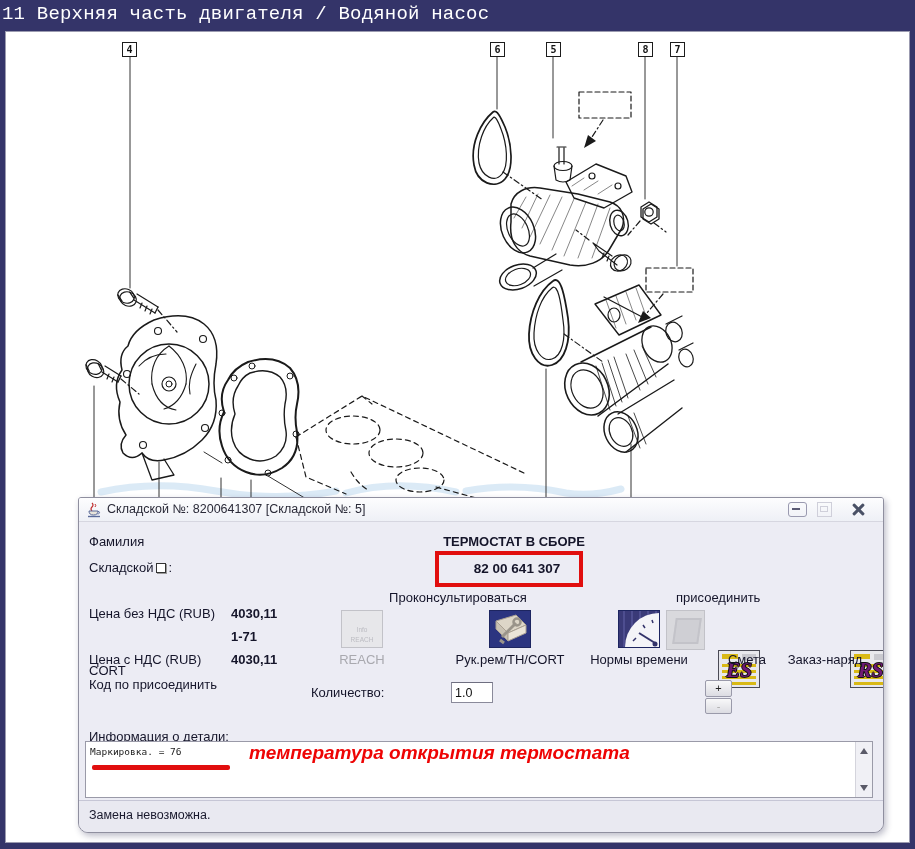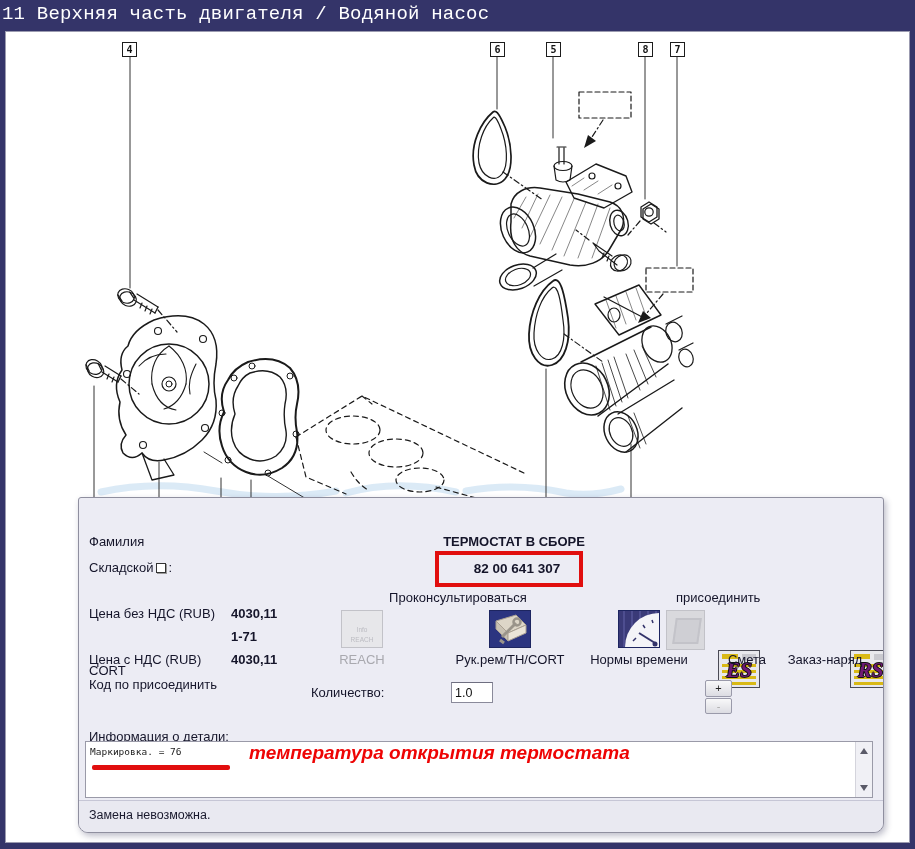--- a/index.html
+++ b/index.html
@@ -349,20 +349,39 @@
   <div class="callout" style="left:116px;top:10px;">4</div>
   <div class="callout" style="left:484px;top:10px;">6</div>
   <div class="callout" style="left:540px;top:10px;">5</div>
   <div class="callout" style="left:632px;top:10px;">8</div>
   <div class="callout" style="left:664px;top:10px;">7</div>
 </div>
 
 <div class="abs dialog">
 
   
+  <div class="abs titlebar">
+    <svg class="abs" style="left:7px;top:4px;" width="16" height="16" viewBox="0 0 16 16">
+      <path d="M6,1 Q8,3 6,5 Q4,7 6,9" stroke="#c03030" fill="none" stroke-width="1.2"></path>
+      <path d="M9,2 Q10.5,3.5 9,5" stroke="#c03030" fill="none" stroke-width="1"></path>
+      <path d="M3,9 h9 q0,4 -4.5,4 Q3,13 3,9 Z" fill="#e8e4da" stroke="#5a6a9a" stroke-width="1"></path>
+      <path d="M12,9.5 q3,0 0,3" stroke="#5a6a9a" fill="none" stroke-width="1"></path>
+      <path d="M2,14.5 h12" stroke="#5a6a9a" stroke-width="1.4"></path>
+    </svg>
+    <div class="abs title-text">Складской №: 8200641307 [Складской №: 5]</div>
+    <div class="abs win-btn" style="left:706px;">
+        <span class="min-icon"></span>
+      </div>
+    <div class="abs win-btn" style="left:734px;">
+        <span class="max-icon"></span>
+      </div>
+    <div class="abs win-btn" style="left:768px;">
+        <span class="close-icon"></span>
+      </div>
+  </div>
 
   
   <div class="abs lbl" style="left:10px;top:36px;">Фамилия</div>
   <div class="abs lbl bold center" style="left:340px;top:36px;width:190px;font-size:13px;">ТЕРМОСТАТ В СБОРЕ</div>
 
   <div class="abs lbl" style="left:10px;top:62px;"><span>Складской</span><span class="sq-glyph"></span><span>:</span></div>
   <div class="abs sku-box">82 00 641 307</div>
 
   
   <div class="abs lbl" style="left:10px;top:108px;">Цена без НДС (RUB)</div>

